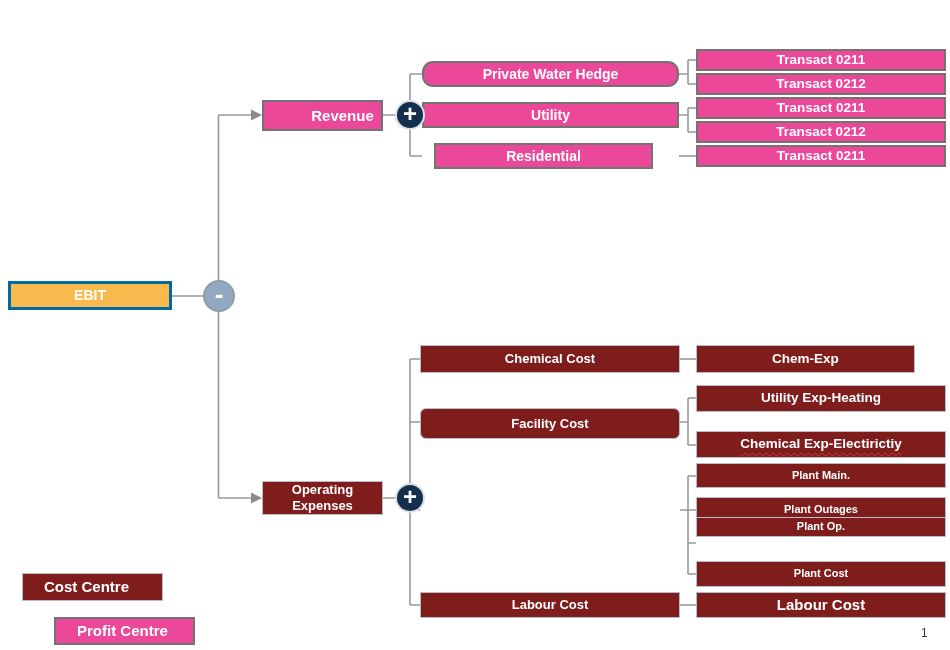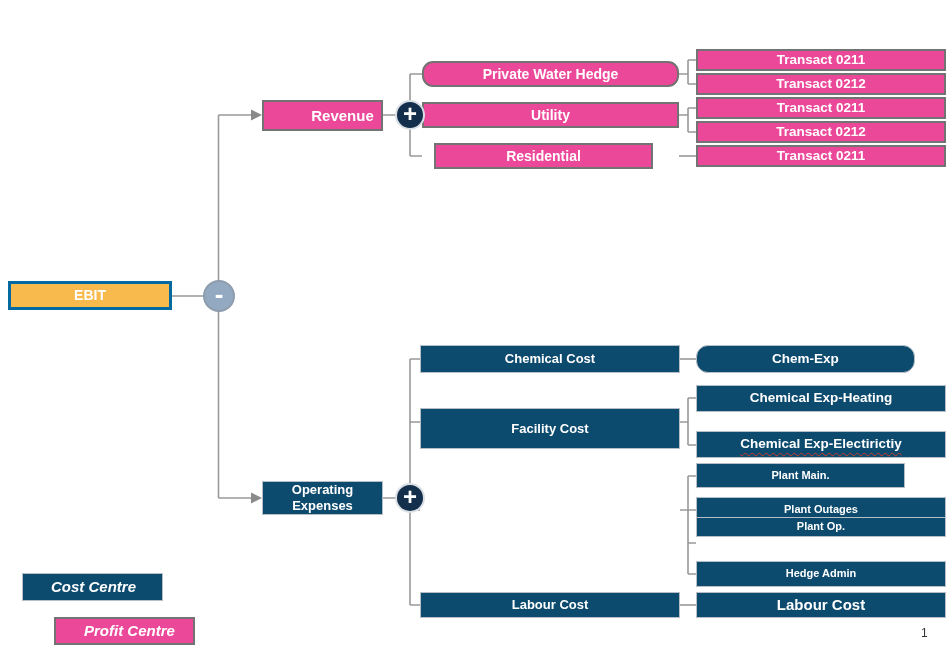--- a/index.html
+++ b/index.html
@@ -6,24 +6,24 @@
   #canvas{
     position:relative;width:950px;height:650px;background:#ffffff;overflow:hidden;
     font-family:"Liberation Sans", sans-serif;
   }
   svg.wires{position:absolute;left:0;top:0;pointer-events:none;}
   .node{
     position:absolute;box-sizing:border-box;display:flex;align-items:center;justify-content:center;
     color:#ffffff;font-weight:bold;text-align:center;line-height:1.2;white-space:nowrap;
   }
   .navy{background:#ec4899;border:2px solid #737373;}
-  .slate{background:#0c4a6e;border:1px solid #B8BEC5;}
+  .slate{background:#7f1d1d;border:1px solid #B8BEC5;}
   .orange{background:#F8B94D;border:3px solid #0369a1;}
   .wrap{white-space:normal;}
-  .legendbox{justify-content:flex-start;padding-left:28px;font-style:italic;}
+  .legendbox{justify-content:flex-start;padding-left:21px;}
   .opcircle{
     position:absolute;box-sizing:border-box;border-radius:50%;
     display:flex;align-items:center;justify-content:center;
     color:#fff;font-weight:bold;z-index:3;
   }
   .minus{background:#93A9C1;border:2px solid #8E9CAC;font-size:26px;line-height:0;padding-bottom:4px;}
   .plus{background:#132F4B;border:2px solid #D9DFE5;font-size:24px;line-height:0;padding-bottom:3px;}
   .misspell{
     text-decoration:underline;
     text-decoration-style:wavy;
@@ -83,32 +83,32 @@
   <div class="node navy" style="left:696px;top:73px;width:250px;height:22px;font-size:13.5px;z-index:2;">Transact 0212</div>
   <div class="node navy" style="left:696px;top:97px;width:250px;height:22px;font-size:13.5px;z-index:2;">Transact 0211</div>
   <div class="node navy" style="left:696px;top:121px;width:250px;height:22px;font-size:13.5px;z-index:2;">Transact 0212</div>
   <div class="node navy" style="left:696px;top:145px;width:250px;height:22px;font-size:13.5px;z-index:2;">Transact 0211</div>
 
   <div class="node slate wrap" style="left:262px;top:481px;width:121px;height:34px;font-size:13px;z-index:2;">Operating Expenses</div>
 
   <div class="opcircle plus" style="left:395px;top:483px;width:30px;height:30px;">+</div>
 
   <div class="node slate" style="left:420px;top:345px;width:260px;height:28px;font-size:13px;z-index:2;">Chemical Cost</div>
-  <div class="node slate" style="left:420px;top:408px;width:260px;height:41px;font-size:13px;z-index:2;">Facility Cost</div>
+  <div class="node slate" style="left:420px;top:408px;width:260px;height:31px;font-size:13px;z-index:2;border-radius:6px;">Facility Cost</div>
   <div class="node slate" style="left:420px;top:592px;width:260px;height:26px;font-size:13px;z-index:2;">Labour Cost</div>
 
-  <div class="node slate" style="left:696px;top:345px;width:219px;height:28px;font-size:13.5px;z-index:2;border-radius:12px;">Chem-Exp</div>
-  <div class="node slate" style="left:696px;top:385px;width:250px;height:27px;font-size:13.5px;z-index:2;">Chemical Exp-Heating</div>
+  <div class="node slate" style="left:696px;top:345px;width:219px;height:28px;font-size:13.5px;z-index:2;">Chem-Exp</div>
+  <div class="node slate" style="left:696px;top:385px;width:250px;height:27px;font-size:13.5px;z-index:2;">Utility Exp-Heating</div>
   <div class="node slate" style="left:696px;top:431px;width:250px;height:27px;font-size:13.5px;z-index:2;">
     <span class="misspell">Chemical Exp-Electirictiy</span>
   </div>
-  <div class="node slate" style="left:696px;top:463px;width:209px;height:25px;font-size:11px;z-index:2;">Plant Main.</div>
+  <div class="node slate" style="left:696px;top:463px;width:250px;height:25px;font-size:11px;z-index:2;">Plant Main.</div>
   <div class="node slate" style="left:696px;top:497px;width:250px;height:26px;font-size:11px;z-index:2;">Plant Outages</div>
   <div class="node slate" style="left:696px;top:517px;width:250px;height:20px;font-size:11px;z-index:2;">Plant Op.</div>
-  <div class="node slate" style="left:696px;top:561px;width:250px;height:26px;font-size:11px;z-index:2;">Hedge Admin</div>
+  <div class="node slate" style="left:696px;top:561px;width:250px;height:26px;font-size:11px;z-index:2;">Plant Cost</div>
   <div class="node slate" style="left:696px;top:592px;width:250px;height:26px;font-size:15px;z-index:2;">Labour Cost</div>
 
   <div class="node slate legendbox" style="left:22px;top:573px;width:141px;height:28px;font-size:15px;z-index:2;">Cost Centre</div>
   <div class="node navy legendbox" style="left:22px;top:617px;width:141px;height:28px;font-size:15px;z-index:2;margin-left:32px;">Profit Centre</div>
 
   <div class="pagenum" style="left:921px;top:626px;">1</div>
 
 </div>
 
 </body></html>

